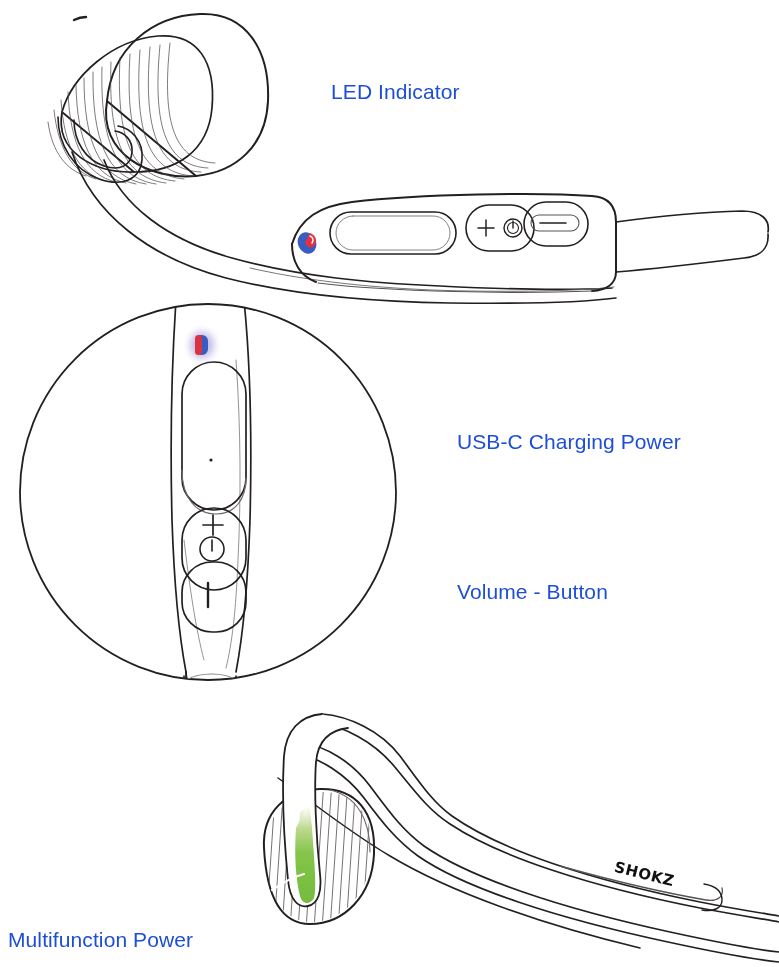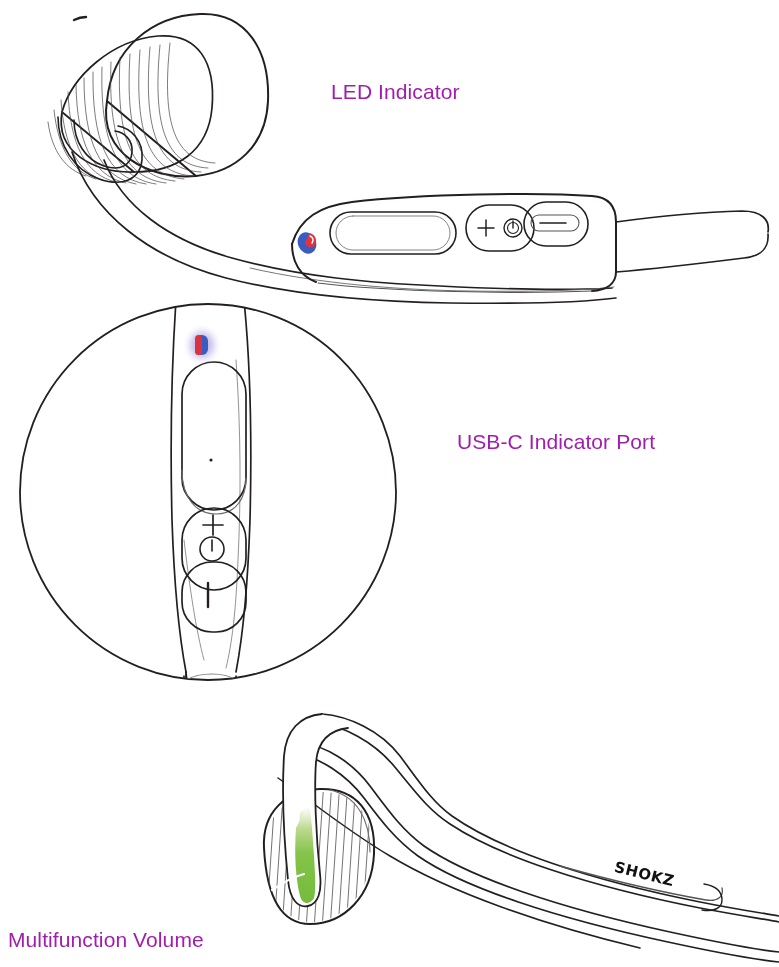--- a/index.html
+++ b/index.html
@@ -10,21 +10,21 @@
   }
 
   .stage{position:absolute;inset:0;}
 
   svg.art{position:absolute;left:0;top:0;width:779px;height:967px;overflow:visible;}
 
   .label{
     position:absolute;
     font-size:21px;
     line-height:1.1;
-    color:#a21caf;
+    color:#1d4ed8;
     white-space:nowrap;
     letter-spacing:.1px;
     font-weight:400;
   }
   .label-led{left:331px;top:80px;}
   .label-usb{left:457px;top:430px;}
   .label-power{left:457px;top:508px;}
   .label-volminus{left:457px;top:580px;}
   .label-multifunction{left:8px;top:928px;}
 
@@ -233,21 +233,22 @@
                C316 888 313 856 311 830 C310 818 308 812 306 808 Z" fill="url(#greenGrad)" stroke="none"></path>
 
       <path d="M272 890 C284 882 296 876 304 874" stroke="#ffffff" stroke-width="2.2"></path>
 
       <path d="M330 790 C356 796 370 818 370 852" stroke-width="1.1" stroke="#6e686d"></path>
     </g>
   </svg>
 
   <div class="label label-led">LED Indicator</div>
 
-  <div class="label label-usb">USB-C Indicator Port</div>
-
-
-
-  <div class="label label-multifunction">Multifunction Volume</div>
+  <div class="label label-usb">USB-C Charging Power</div>
+
+
+  <div class="label label-volminus">Volume - Button</div>
+
+  <div class="label label-multifunction">Multifunction Power</div>
 
   <div class="brand">SHOKZ</div>
 
 </div>
 
 </body></html>

